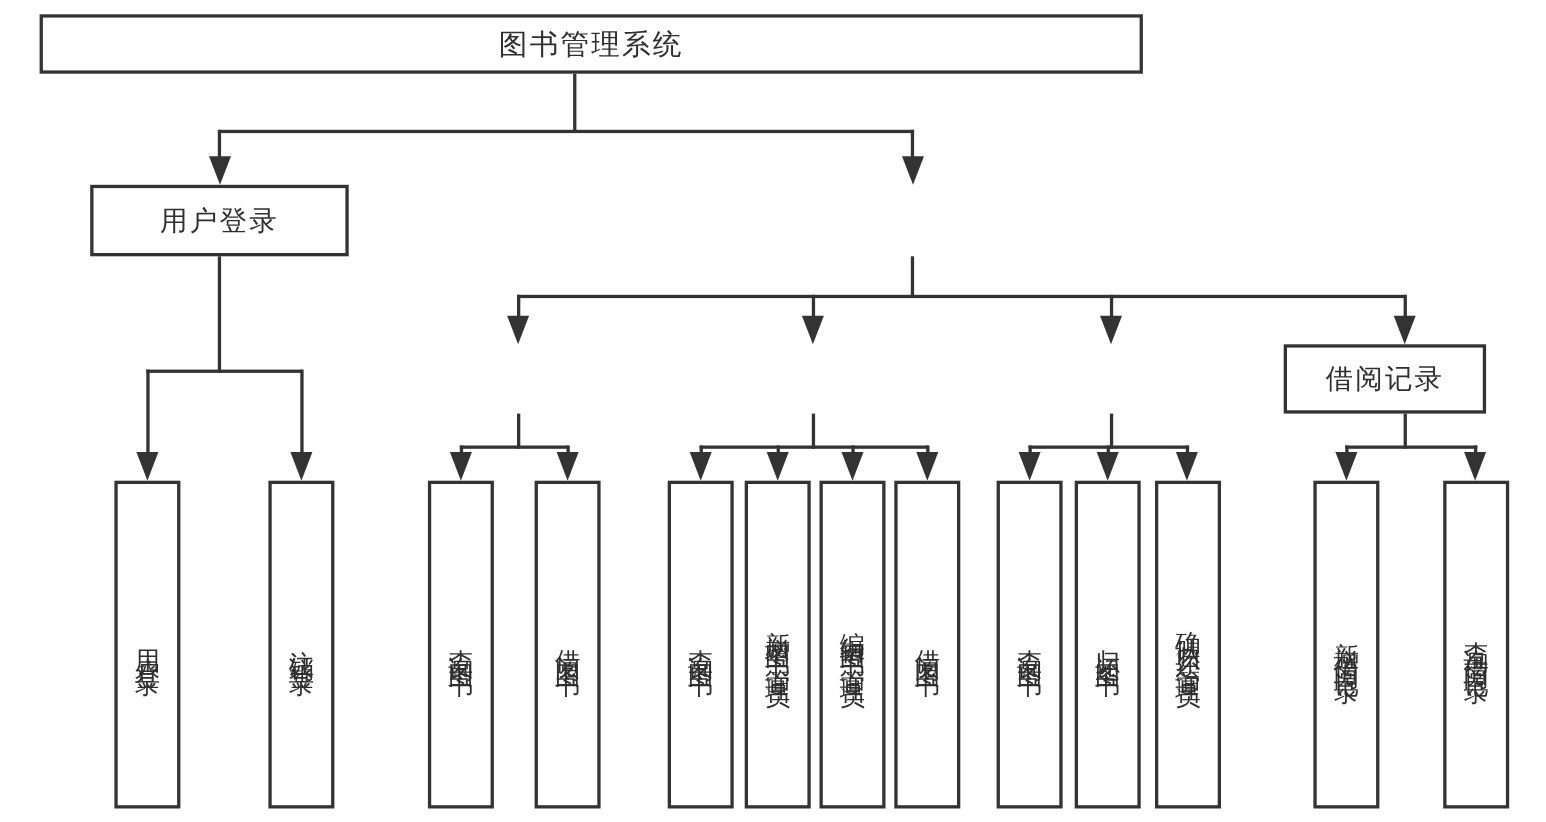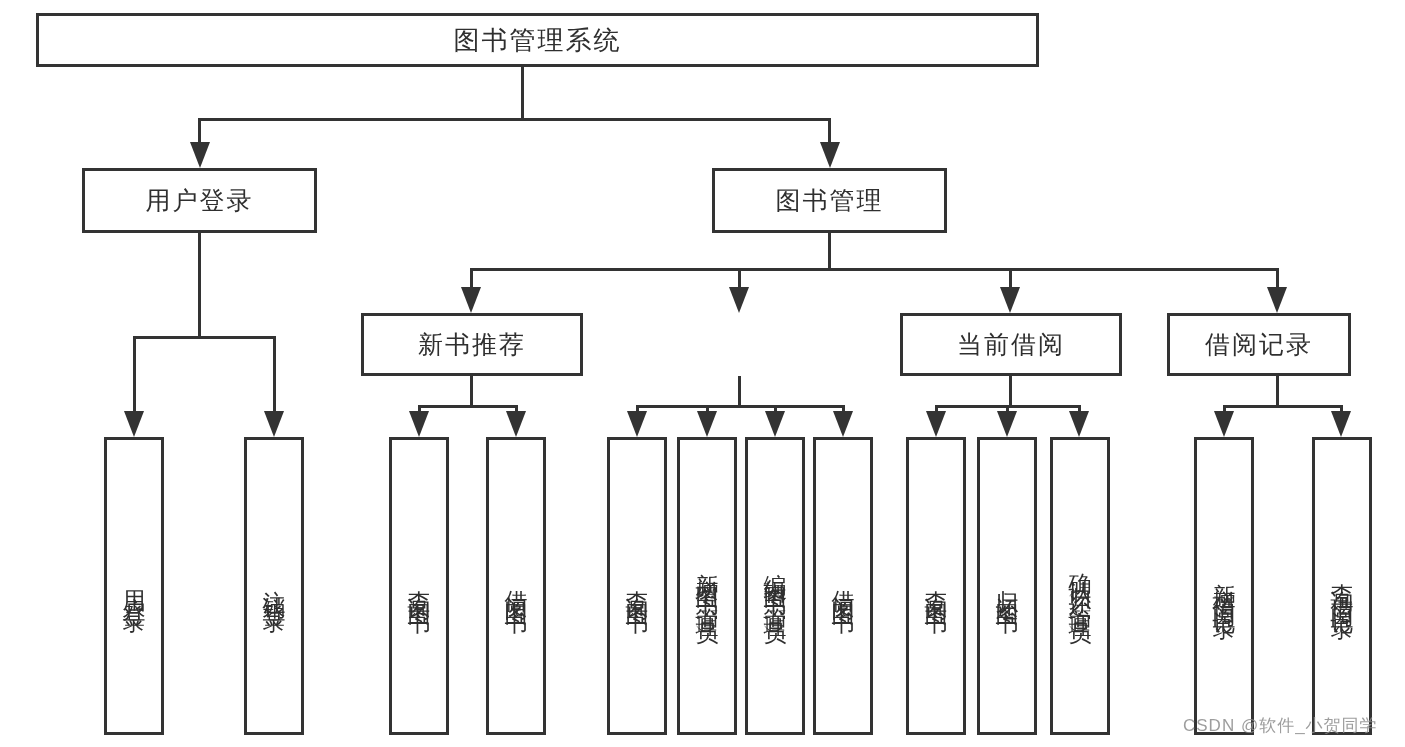--- a/index.html
+++ b/index.html
@@ -48,48 +48,39 @@
   <div class="v-line" style="left:521px;top:67px;height:52px;"></div>
   <div class="h-line" style="left:199px;top:118px;width:632px;"></div>
   <div class="v-line" style="left:198px;top:118px;height:26px;"></div>
   <div class="v-line" style="left:828px;top:118px;height:26px;"></div>
   <div class="arr" style="left:190px;top:142px;"></div>
   <div class="arr" style="left:820px;top:142px;"></div>
 
   <div class="box l2-box" style="left:82px;top:168px;width:235px;height:65px;">
     <span class="lbl">用户登录</span>
   </div>
-  <div class="box l2-box" style="left:712px;top:168px;width:235px;height:65px;">
-    <span class="lbl">图书管理</span>
-  </div>
 
   <div class="v-line" style="left:198px;top:233px;height:106px;"></div>
   <div class="h-line" style="left:133px;top:336px;width:142px;"></div>
   <div class="v-line" style="left:133px;top:336px;height:77px;"></div>
   <div class="v-line" style="left:273px;top:336px;height:77px;"></div>
   <div class="arr" style="left:124px;top:411px;"></div>
   <div class="arr" style="left:264px;top:411px;"></div>
 
   <div class="v-line" style="left:828px;top:233px;height:37px;"></div>
   <div class="h-line" style="left:470px;top:268px;width:808px;"></div>
   <div class="v-line" style="left:470px;top:268px;height:21px;"></div>
   <div class="v-line" style="left:738px;top:268px;height:21px;"></div>
   <div class="v-line" style="left:1009px;top:268px;height:21px;"></div>
   <div class="v-line" style="left:1276px;top:268px;height:21px;"></div>
   <div class="arr" style="left:461px;top:287px;"></div>
   <div class="arr" style="left:729px;top:287px;"></div>
   <div class="arr" style="left:1000px;top:287px;"></div>
   <div class="arr" style="left:1267px;top:287px;"></div>
 
-  <div class="box l3-box" style="left:361px;top:313px;width:222px;height:63px;">
-    <span class="lbl">新书推荐</span>
-  </div>
-  <div class="box l3-box" style="left:900px;top:313px;width:222px;height:63px;">
-    <span class="lbl">当前借阅</span>
-  </div>
   <div class="box l3-box" style="left:1167px;top:313px;width:184px;height:63px;">
     <span class="lbl">借阅记录</span>
   </div>
 
   <div class="v-line" style="left:470px;top:376px;height:32px;"></div>
   <div class="h-line" style="left:418px;top:405px;width:99px;"></div>
   <div class="v-line" style="left:418px;top:405px;height:10px;"></div>
   <div class="v-line" style="left:515px;top:405px;height:10px;"></div>
   <div class="arr" style="left:409px;top:411px;"></div>
   <div class="arr" style="left:506px;top:411px;"></div>
@@ -158,15 +149,14 @@
     <span class="vlbl">确认归还（管理员）</span>
   </div>
 
   <div class="leaf" style="left:1194px;">
     <span class="vlbl">新增借阅记录</span>
   </div>
   <div class="leaf" style="left:1312px;">
     <span class="vlbl">查询借阅记录</span>
   </div>
 
-  <div class="watermark">CSDN @软件_小贺同学</div>
 
 </div>
 
 </body></html>

